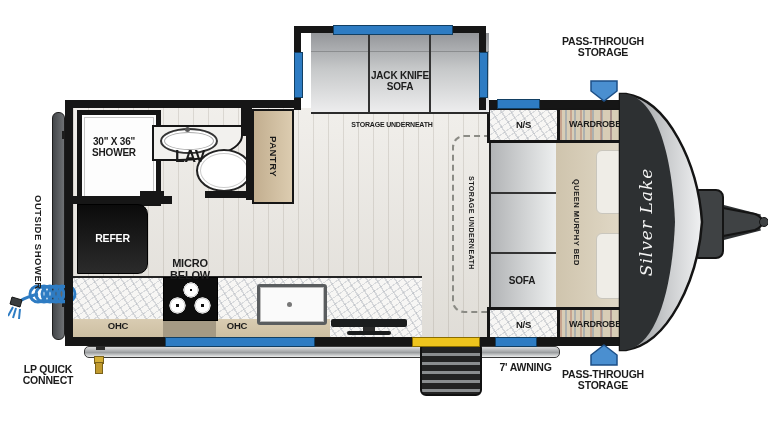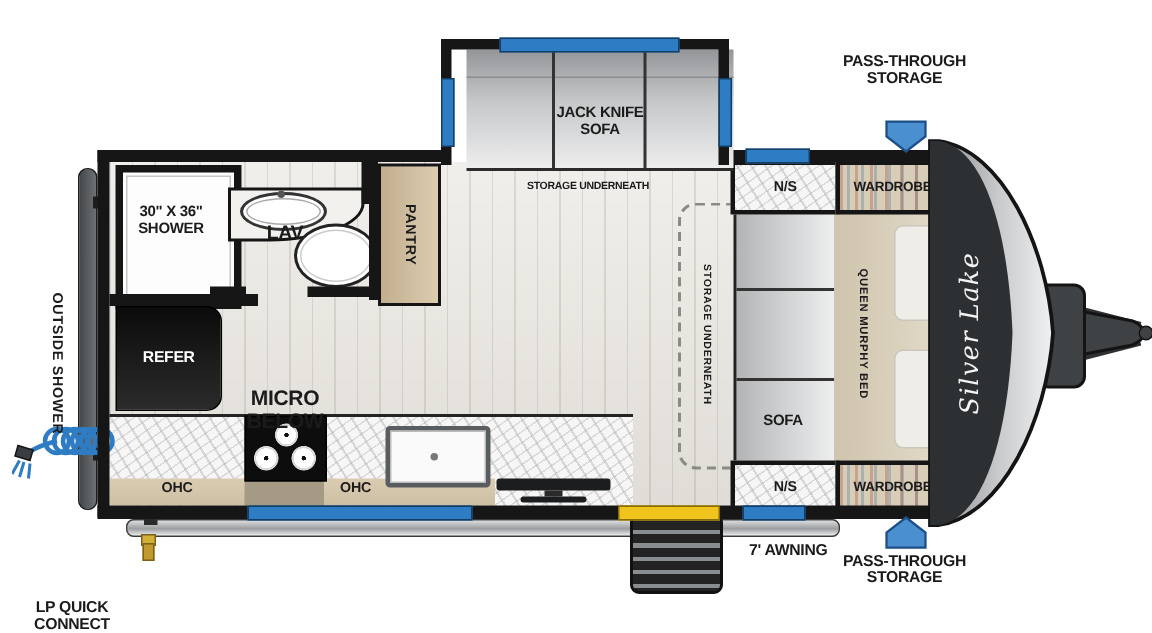--- a/index.html
+++ b/index.html
@@ -66,21 +66,21 @@
   <div class="abs" style="left:77px;top:110px;width:74px;height:86px;background:#fdfdfd;border:5px solid #151515;z-index:3;">
     <div class="abs" style="left:2px;top:2px;right:2px;bottom:2px;border:1px solid #c6c6c6;"></div>
     <div class="lbl" style="left:0;top:22px;width:64px;font-size:10px;">30" X 36"
 SHOWER</div>
   </div>
   <div class="abs" style="left:152px;top:125px;width:87px;height:32px;background:#f2f1ee;border:2px solid #151515;
               border-radius:0 0 70% 0;z-index:3;"></div>
   <div class="abs" style="left:160px;top:128px;width:54px;height:22px;background:#ffffff;border:2px solid #333;
               border-radius:50%;z-index:4;box-shadow:inset 0 0 0 2px #fff, inset 0 0 0 3px #aaa;"></div>
   <div class="abs" style="left:185px;top:127px;width:5px;height:5px;background:#555;border-radius:50%;z-index:4;"></div>
-  <div class="lbl" style="left:168px;top:148px;width:44px;font-size:13px;z-index:4;">LAV</div>
+  <div class="lbl" style="left:168px;top:148px;width:44px;font-size:16px;z-index:4;">LAV</div>
   <div class="abs" style="left:196px;top:149px;width:52px;height:39px;background:#fff;border:2.5px solid #222;
               border-radius:50%;z-index:3;box-shadow:inset 0 0 0 2px #fff, inset 0 0 0 3px #ccc;"></div>
 
   <div class="wall" style="left:241px;top:108px;width:7px;height:28px;"></div>
   <div class="wall" style="left:140px;top:191px;width:24px;height:7px;"></div>
   <div class="wall" style="left:205px;top:191px;width:43px;height:7px;"></div>
   <div class="wall" style="left:246px;top:108px;width:6px;height:92px;"></div>
   <div class="abs tan" style="left:252px;top:109px;width:38px;height:91px;border:2px solid #151515;z-index:3;
               display:flex;align-items:center;justify-content:center;">
     <span class="vlbl" style="position:static;font-size:9.5px;">PANTRY</span>
@@ -100,21 +100,21 @@
   <div class="lbl" style="left:215px;top:321px;width:44px;font-size:9.5px;z-index:4;">OHC</div>
 
   <div class="abs" style="left:163px;top:277px;width:53px;height:42px;background:#0d0d0d;border:1px solid #000;z-index:4;">
     <div class="abs" style="left:19px;top:4px;width:16px;height:16px;border-radius:50%;
          background:radial-gradient(circle,#111 0 12%,#fff 13% 55%,#d9d9d9 56% 66%,transparent 70%);"></div>
     <div class="abs" style="left:5px;top:19px;width:17px;height:17px;border-radius:50%;
          background:radial-gradient(circle,#111 0 12%,#fff 13% 55%,#d9d9d9 56% 66%,transparent 70%);"></div>
     <div class="abs" style="left:30px;top:19px;width:17px;height:17px;border-radius:50%;
          background:radial-gradient(circle,#111 0 12%,#fff 13% 55%,#d9d9d9 56% 66%,transparent 70%);"></div>
   </div>
-  <div class="lbl" style="left:152px;top:258px;width:76px;font-size:14px;z-index:4;">MICRO BELOW</div>
+  <div class="lbl" style="left:152px;top:258px;width:76px;font-size:11px;z-index:4;">MICRO BELOW</div>
 
   <div class="abs" style="left:257px;top:284px;width:64px;height:35px;background:#fafafa;border:3px solid #5a5d5f;
               border-radius:3px;box-shadow:inset 0 0 0 1px #bbb;z-index:4;">
     <div class="abs" style="left:27px;top:15px;width:5px;height:5px;border-radius:50%;background:#777;"></div>
   </div>
 
   <div class="abs" style="left:331px;top:319px;width:76px;height:8px;background:#1b1d1e;border-radius:2px;z-index:4;"></div>
   <div class="abs" style="left:363px;top:327px;width:12px;height:4px;background:#2a2a2a;z-index:4;"></div>
   <div class="abs" style="left:347px;top:331px;width:44px;height:4px;background:#1b1d1e;border-radius:2px;z-index:4;"></div>
 
@@ -211,18 +211,18 @@
   </svg>
 
   <div class="lbl" style="left:548px;top:369px;width:110px;font-size:10.5px;z-index:11;">PASS-THROUGH
 STORAGE</div>
   <svg class="abs" style="left:590px;top:344px;z-index:11;" width="28" height="22" viewBox="0 0 28 22">
     <path d="M14,1 L27,11 V21 H1 V11 Z" fill="#4a8fd0" stroke="#1d4f86" stroke-width="1.5"></path>
   </svg>
 
   <div class="lbl" style="left:488px;top:362px;width:75px;font-size:10.5px;z-index:11;">7' AWNING</div>
 
-  <div class="lbl" style="left:8px;top:364px;width:80px;font-size:10.5px;z-index:11;margin-top:36px;">LP QUICK
+  <div class="lbl" style="left:8px;top:364px;width:80px;font-size:10.5px;z-index:11;">LP QUICK
 CONNECT</div>
 
   <div class="vlbl" style="left:29px;top:192px;width:18px;height:100px;font-size:9.5px;z-index:11;">OUTSIDE SHOWER</div>
 
 </div>
 
 </body></html>

